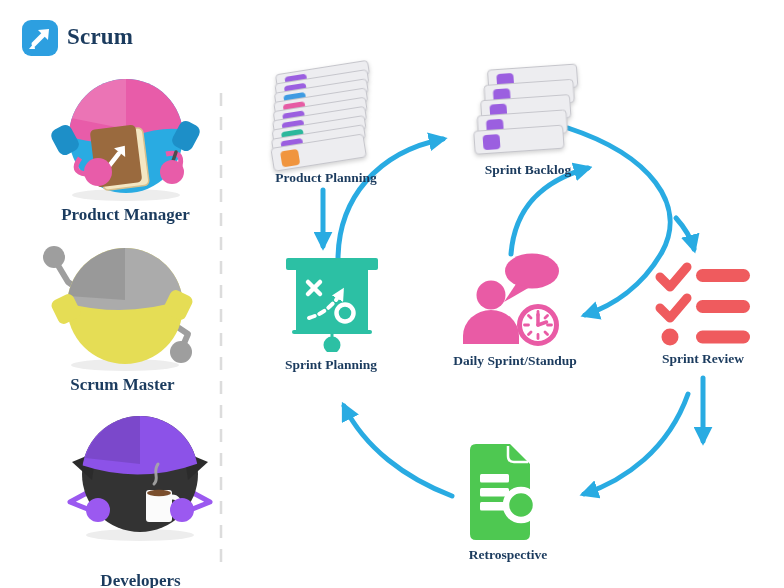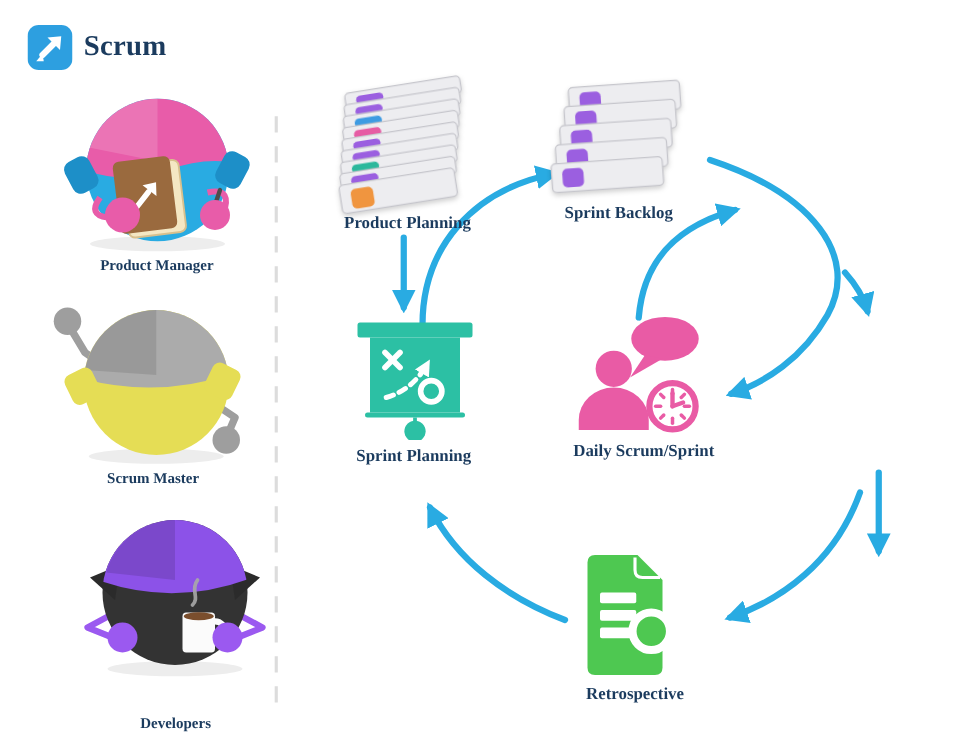--- a/index.html
+++ b/index.html
@@ -3,28 +3,28 @@
 <meta charset="utf-8">
 <style>
   html,body{margin:0;padding:0;background:#fff;}
   .canvas{position:relative;width:784px;height:588px;background:#fff;overflow:hidden;
           font-family:Liberation Serif, serif;}
   .overlay{position:absolute;left:0;top:0;pointer-events:none;}
   .logo{position:absolute;left:22px;top:20px;}
   .title{position:absolute;left:67px;top:24px;font-size:23px;font-weight:700;
          color:var(--navy-text);letter-spacing:.2px;}
   .role{position:absolute;display:flex;flex-direction:column;align-items:center;}
-  .role-label{font-size:12px;font-weight:700;color:var(--navy-text);margin-top:3px;white-space:nowrap;}
+  .role-label{font-size:17px;font-weight:700;color:var(--navy-text);margin-top:3px;white-space:nowrap;}
   #r-pm{left:38px;top:74px;width:175px;}
   #r-sm{left:30px;top:230px;width:185px;}
   #r-dev{left:48px;top:406px;width:185px;gap:26px;}
   .node{position:absolute;display:flex;flex-direction:column;align-items:center;}
   .node-label{font-size:13.5px;font-weight:700;color:var(--navy-text);margin-top:5px;white-space:nowrap;}
   #n-pb{left:270px;top:63px;width:112px;}
-  #n-sb{left:439px;top:63px;width:112px;}
+  #n-sb{left:472px;top:63px;width:112px;}
   #n-sp{left:281px;top:252px;width:100px;}
   #n-ds{left:460px;top:250px;width:110px;}
   #n-sr{left:655px;top:260px;width:96px;}
   #n-rt{left:458px;top:442px;width:100px;text-align:right;}
   #n-rw{left:652px;top:438px;width:104px;}
   .stack{display:flex;flex-direction:column;align-items:flex-end;
          filter:drop-shadow(0 2px 2px rgba(0,0,0,.18));}
   .stack .card{position:relative;background:var(--card-bg);border:1px solid var(--card-border);
                border-radius:4px;box-sizing:border-box;}
   .stack .pill{position:absolute;display:block;}
@@ -252,23 +252,36 @@
           <line x1="87.5" y1="75" x2="91.5" y2="75"></line>
           <line x1="68.5" y1="65.5" x2="71" y2="68"></line>
           <line x1="85" y1="82" x2="87.5" y2="84.5"></line>
           <line x1="87.5" y1="65.5" x2="85" y2="68"></line>
           <line x1="71" y1="82" x2="68.5" y2="84.5"></line>
         </g>
         <line x1="78" y1="75" x2="78" y2="64.5" stroke-width="3.5" stroke-linecap="round" style="stroke:var(--standup-pink)"></line>
         <line x1="78" y1="75" x2="86.5" y2="72" stroke-width="3.5" stroke-linecap="round" style="stroke:var(--standup-pink)"></line>
       </g>
     </svg>
-    <div class="node-label">Daily Scrum/Sprint</div>
-  </div>
-
+    <div class="node-label">Daily Sprint/Standup</div>
+  </div>
+
+  <div class="node" id="n-sr">
+    <svg width="96" height="86" viewBox="0 0 96 86">
+      <g fill="none" stroke-width="9" stroke-linecap="round" stroke-linejoin="round" style="stroke:var(--review-red)">
+        <path d="M 5 17 L 15 27 L 32 7"></path>
+        <path d="M 5 48 L 15 58 L 32 38"></path>
+      </g>
+      <circle cx="15" cy="77" r="8.5" style="fill:var(--review-red)"></circle>
+      <rect x="41" y="9" width="54" height="13" rx="6.5" style="fill:var(--review-red)"></rect>
+      <rect x="41" y="40" width="54" height="13" rx="6.5" style="fill:var(--review-red)"></rect>
+      <rect x="41" y="70.5" width="54" height="13" rx="6.5" style="fill:var(--review-red)"></rect>
+    </svg>
+    <div class="node-label">Sprint Review</div>
+  </div>
 
   <div class="node" id="n-rt">
     <svg width="100" height="100" viewBox="0 0 100 100">
       <path d="M 18 2 H 52 L 72 22 V 92 Q 72 98 66 98 H 18 Q 12 98 12 92 V 8 Q 12 2 18 2 Z" style="fill:var(--retro-green)"></path>
       <path d="M 50 4 L 50 14 Q 50 20 56 20 L 70 20" fill="none" stroke="#fff" stroke-width="2.5"></path>
       <g fill="#fff">
         <rect x="22" y="32" width="29" height="8.5" rx="1.5"></rect>
         <rect x="22" y="46" width="29" height="8.5" rx="1.5"></rect>
         <rect x="22" y="60" width="29" height="8.5" rx="1.5"></rect>
       </g>

